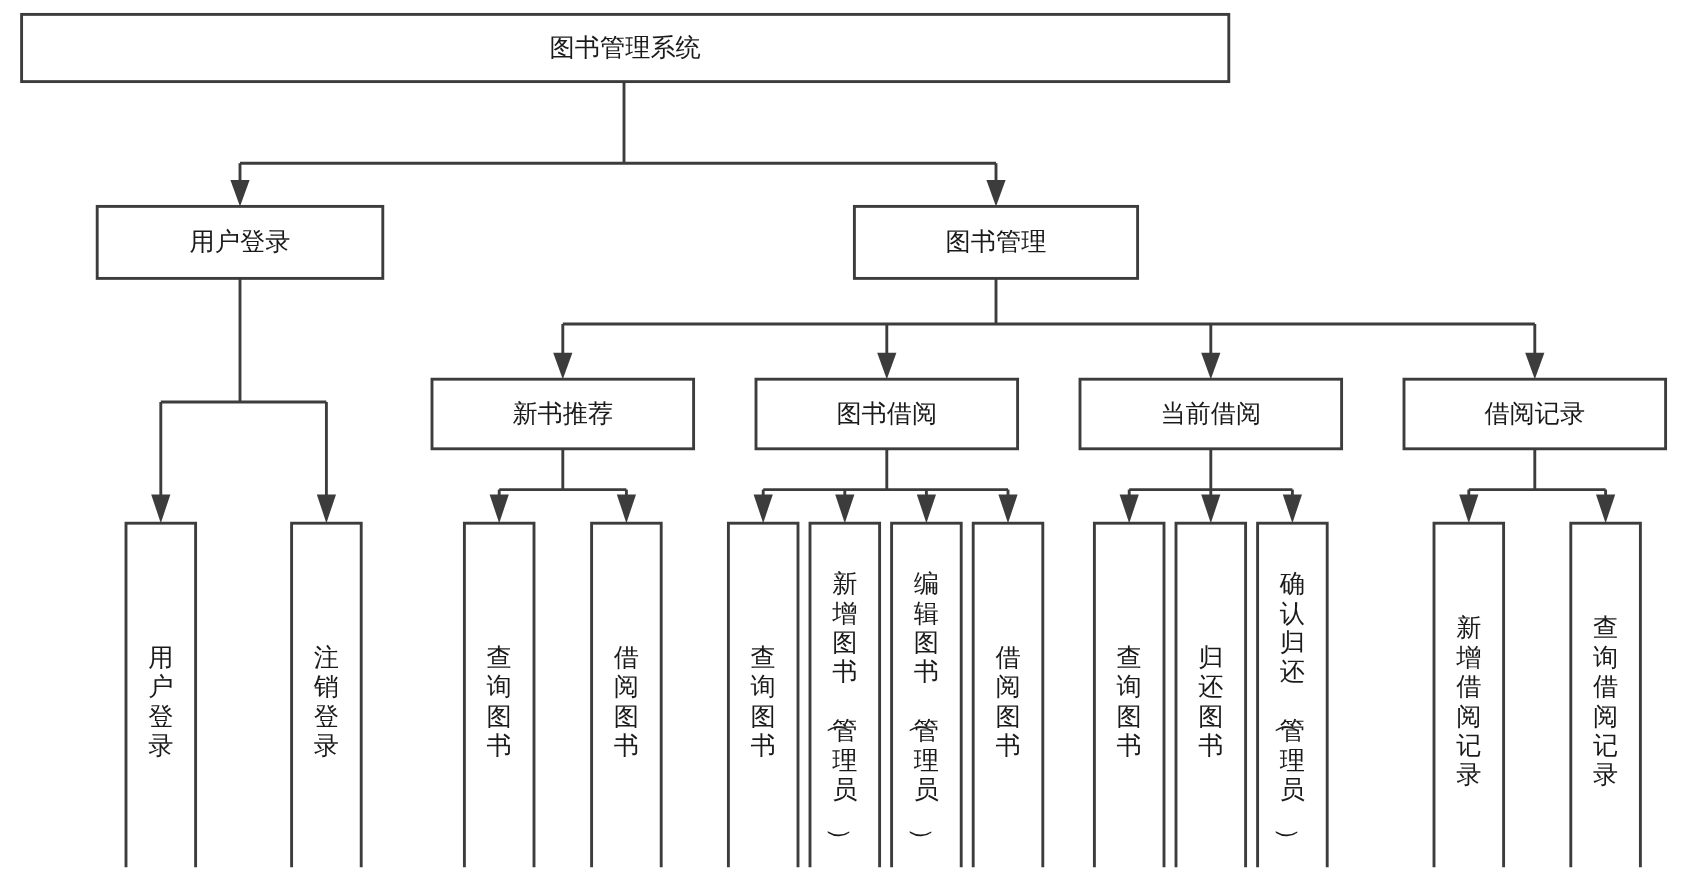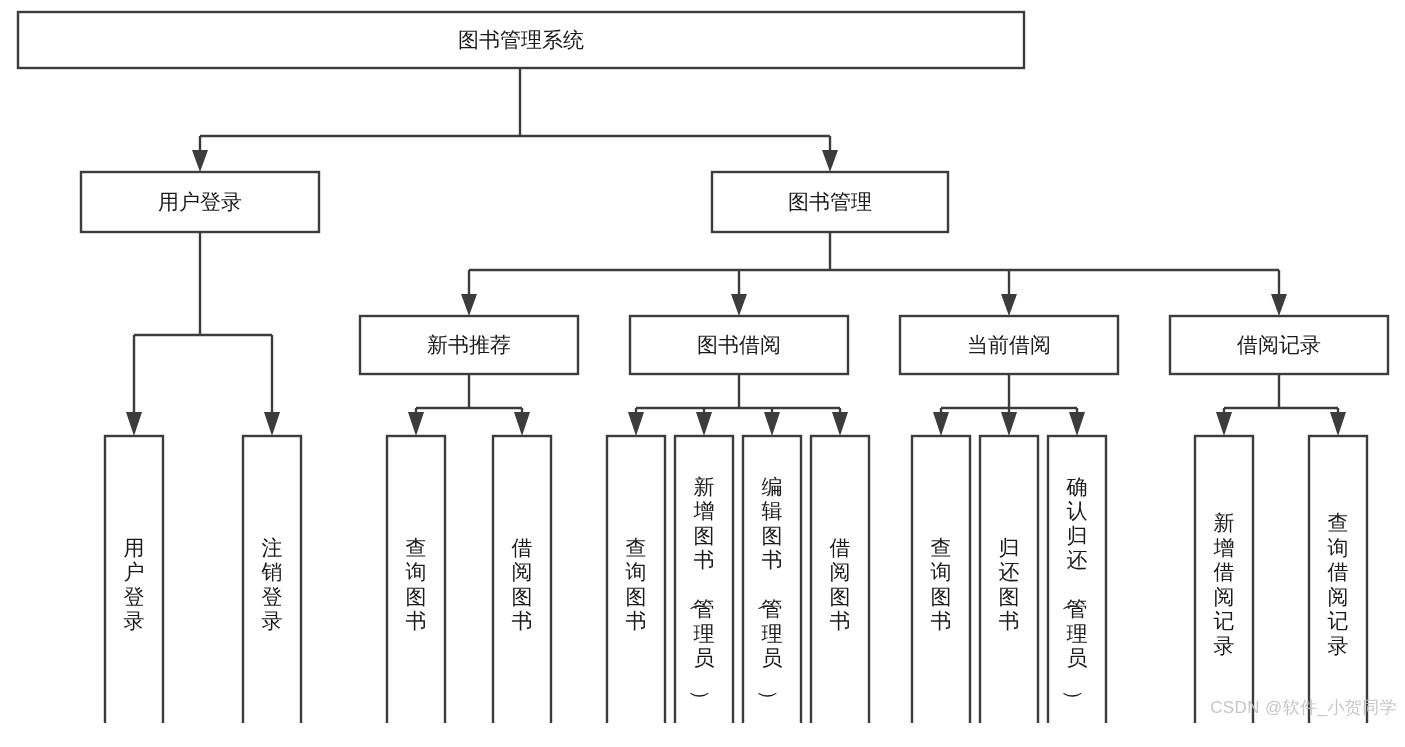--- a/index.html
+++ b/index.html
@@ -228,14 +228,13 @@
       <text class="node-label-v" x="1224" y="0"><tspan x="1224" y="524.75" dominant-baseline="middle">新</tspan><tspan x="1224" y="549.25" dominant-baseline="middle">增</tspan><tspan x="1224" y="573.75" dominant-baseline="middle">借</tspan><tspan x="1224" y="598.25" dominant-baseline="middle">阅</tspan><tspan x="1224" y="622.75" dominant-baseline="middle">记</tspan><tspan x="1224" y="647.25" dominant-baseline="middle">录</tspan></text>
     </g>
 
     <g>
       <rect class="node-box" x="1309" y="436" width="58" height="299"></rect>
       <text class="node-label-v" x="1338" y="0"><tspan x="1338" y="524.75" dominant-baseline="middle">查</tspan><tspan x="1338" y="549.25" dominant-baseline="middle">询</tspan><tspan x="1338" y="573.75" dominant-baseline="middle">借</tspan><tspan x="1338" y="598.25" dominant-baseline="middle">阅</tspan><tspan x="1338" y="622.75" dominant-baseline="middle">记</tspan><tspan x="1338" y="647.25" dominant-baseline="middle">录</tspan></text>
     </g>
 
   </svg>
 
-  <div class="watermark">CSDN @软件_小贺同学</div>
 </div>
 
 </body></html>

